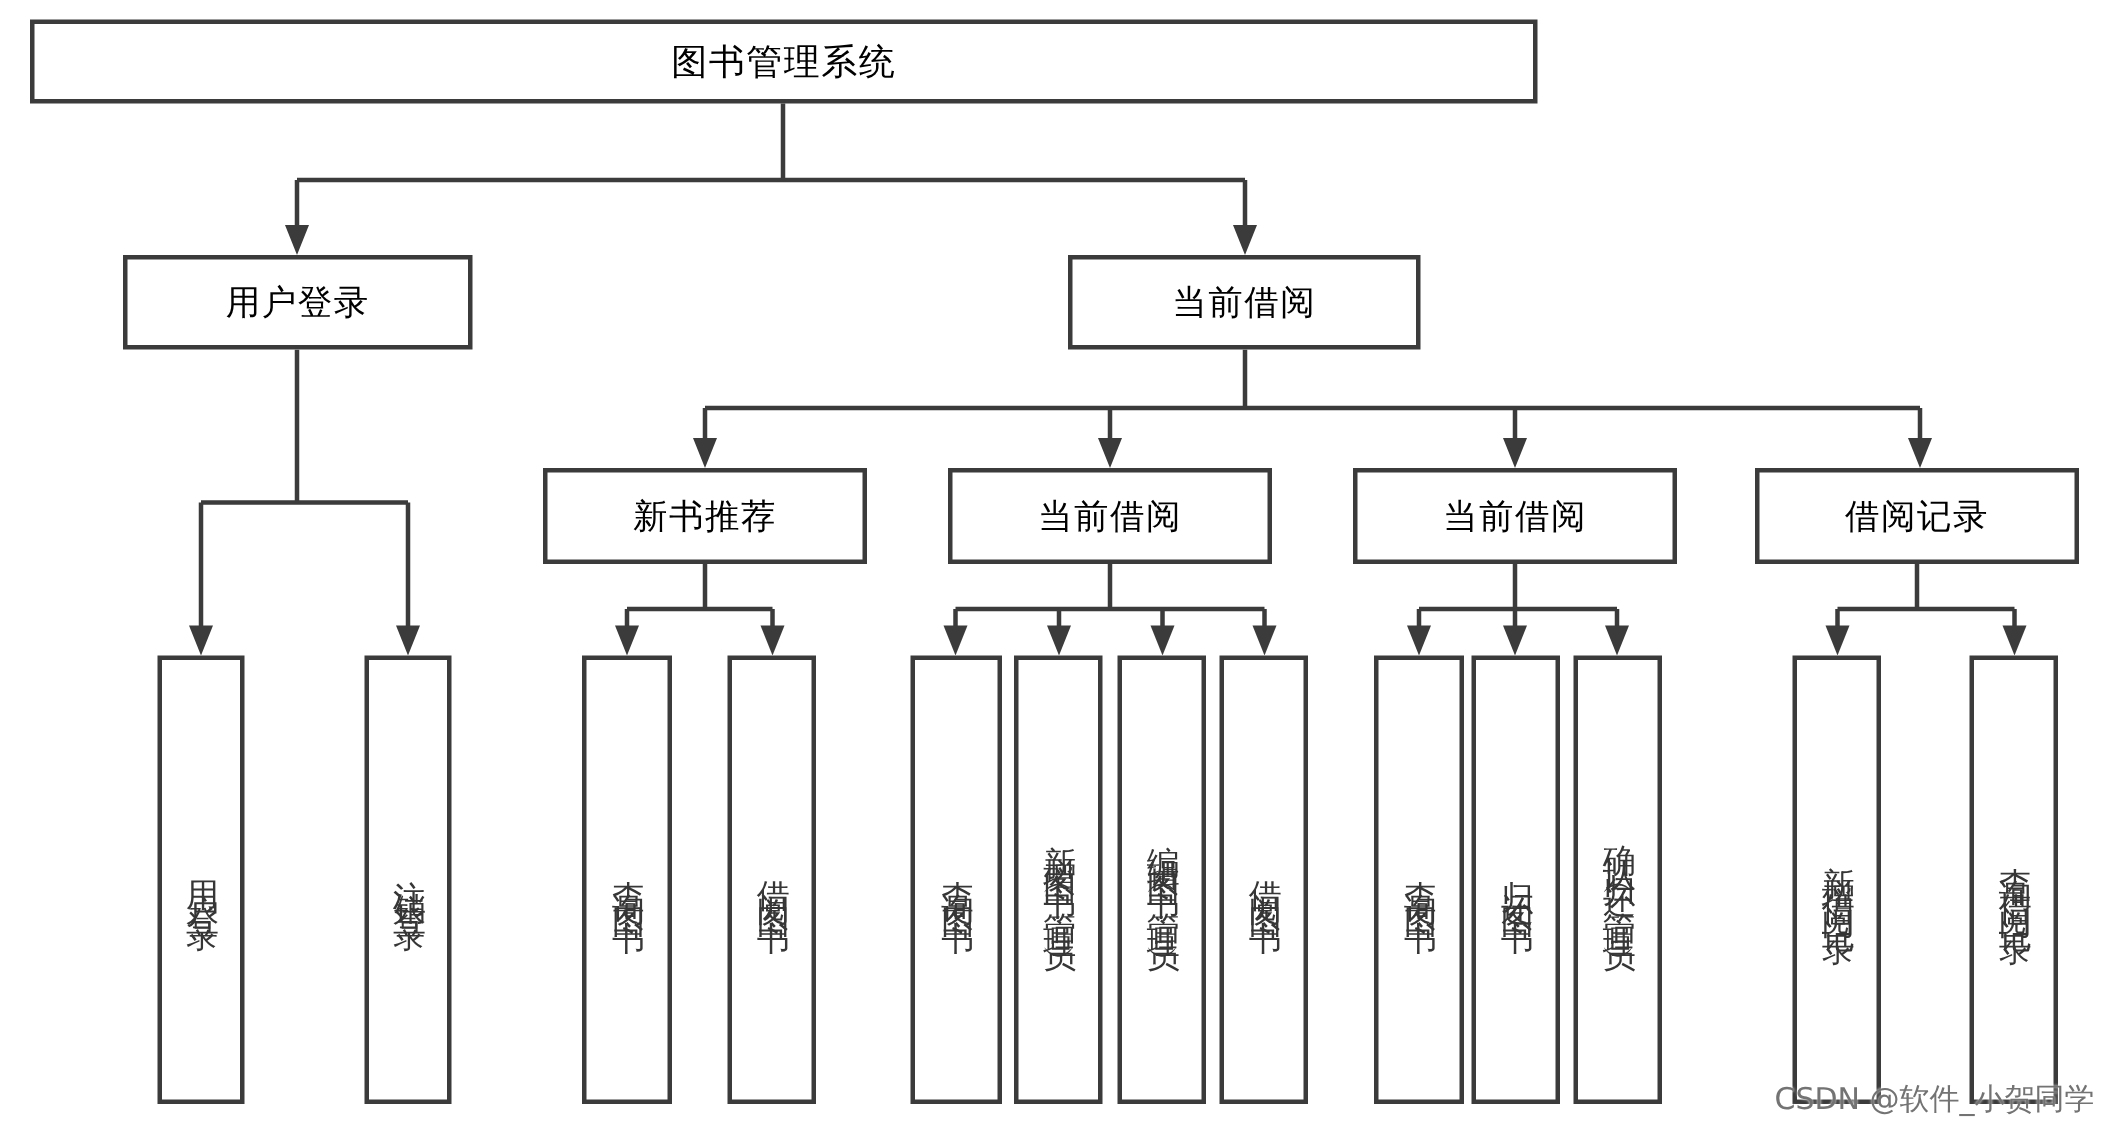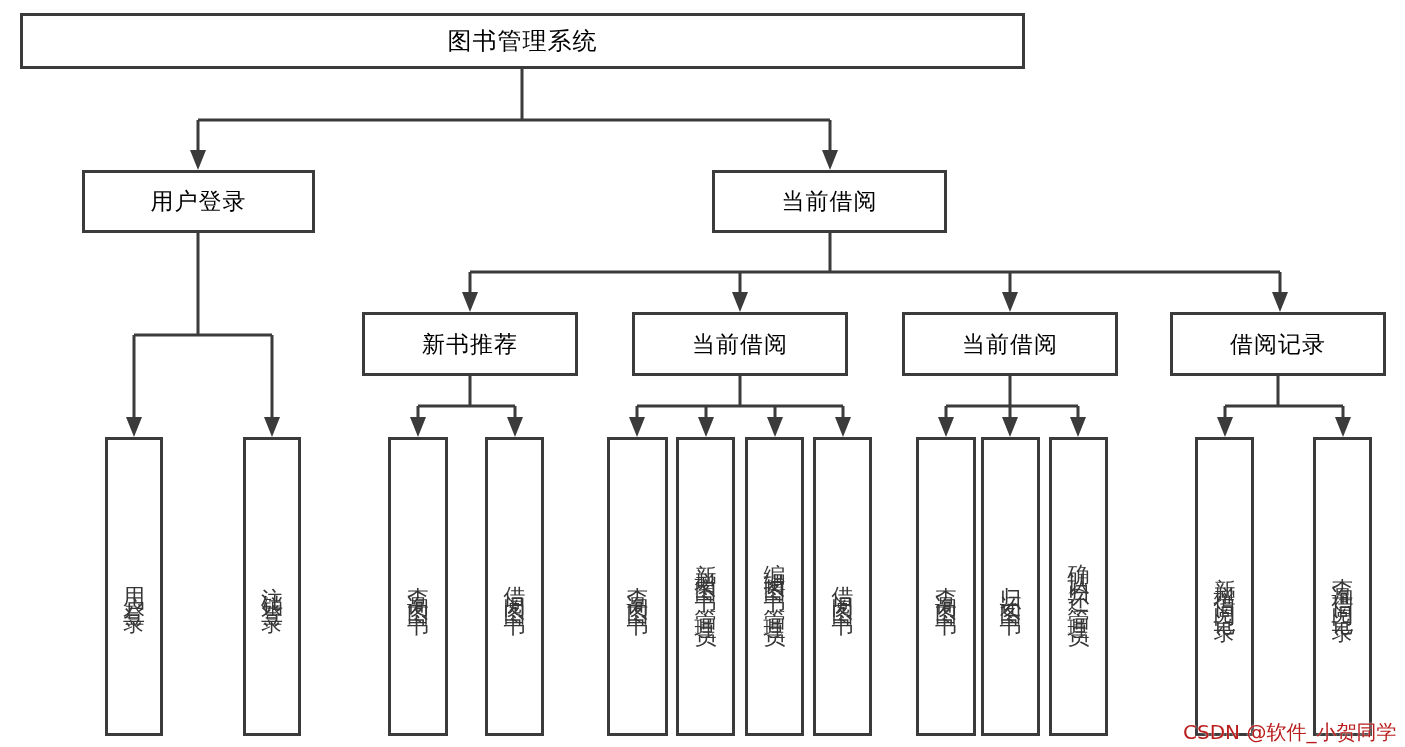--- a/index.html
+++ b/index.html
@@ -44,21 +44,21 @@
     font-size: 22px;
     letter-spacing: 9px;
     color: #363636;
     line-height: 1;
   }
   .watermark {
     position: absolute;
     left: 1183px;
     top: 719px;
     font-size: 20px;
-    color: #b91c1c;
+    color: #737373;
     white-space: nowrap;
     text-shadow: 0 0 2px #ffffff;
   }
 </style>
 </head>
 <body>
 
 <div class="canvas">
 
   <svg class="connectors" width="1405" height="747" viewBox="0 0 1405 747">

